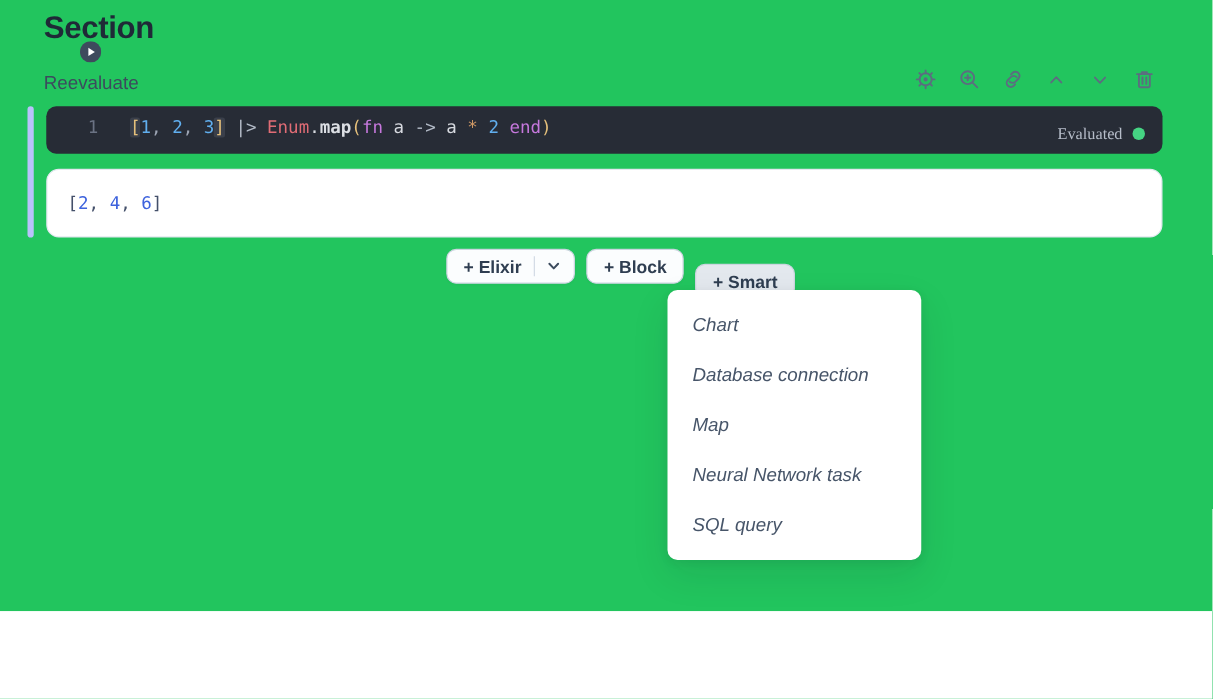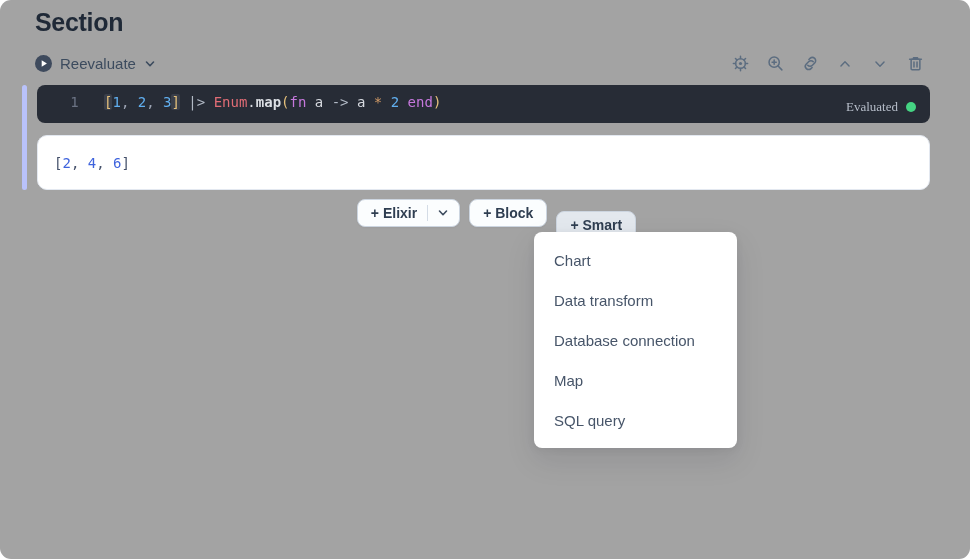--- a/index.html
+++ b/index.html
@@ -1,23 +1,23 @@
 <!DOCTYPE html>
 <html><head>
 <meta charset="utf-8">
 <style>
   html,body { margin:0; padding:0; background:#fff; font-family:"Liberation Sans",sans-serif; }
-  .canvas { position:relative; width:970px; height:559px; background:#a3a3a3; overflow:hidden;border-radius:11px; }
+  .canvas { position:relative; width:970px; height:489px; background:#22c55e; overflow:hidden; }
 
   
   .section-heading { position:absolute; left:35px; top:8px; margin:0; font-size:25px; font-weight:700; color:#1f2937; letter-spacing:-0.3px; }
 
   
   .actions-row { position:absolute; left:35px; right:42px; top:50px; height:27px; display:flex; justify-content:space-between; align-items:center; }
-  .reeval-btn { display:flex; align-items:center; gap:8px; color:#3c4b5e; font-size:15px; font-weight:500; cursor:pointer; }
+  .reeval-btn { display:flex; align-items:center; gap:8px; color:#3c4b5e; font-size:15px; font-weight:500; cursor:pointer;flex-direction:column; }
   .reeval-btn svg { display:block; }
   .icons-group { display:flex; gap:9px; align-items:center; }
   .icon-btn { width:26px; height:26px; display:flex; align-items:center; justify-content:center; color:#5c6d80; background:none; border:none; padding:0; cursor:pointer; }
   .icon-btn svg { display:block; }
 
   
   .focus-bar { position:absolute; left:22px; top:85px; width:5px; height:105px; border-radius:3px; background:#b9c2fb; }
 
   
   .code-cell { position:absolute; left:37px; top:85px; width:893px; height:38px; background:#272c36; border-radius:8px; font-family:"DejaVu Sans Mono",monospace; font-size:14px; line-height:20px; }
@@ -47,21 +47,21 @@
   .insert-row { position:absolute; left:37px; top:199px; width:893px; display:flex; justify-content:center; gap:9px; }
   .btn { height:28px; box-sizing:border-box; display:flex; align-items:center; background:#fbfdfe; border:1px solid #ccd5e0; border-radius:8px; color:#2f3e51; font-size:14px; font-weight:600; padding:0 13px; cursor:pointer; box-shadow:0 1px 2px rgba(15,23,42,.04); }
   .btn.active { background:#e3e8ee;margin-top:12px; }
   .btn-split { padding:0;margin-left:26px; }
   .btn-split .split-label { padding:0 10px 0 13px; }
   .split-divider { width:1px; height:16px; background:#d4dce6; }
   .split-caret { display:flex; align-items:center; padding:0 10px 0 9px; color:#3c4b5e; height:100%; }
 
   
   .smart-menu { position:absolute; left:534px; top:232px; width:203px; box-sizing:border-box; background:#fff; border-radius:8px; padding:8px 0; box-shadow:0 12px 30px rgba(15,23,42,.10), 0 2px 8px rgba(15,23,42,.06); }
-  .menu-item { height:40px; display:flex; align-items:center; padding:0 20px; font-size:15px; font-weight:500; color:#475569; cursor:pointer; }
+  .menu-item { height:40px; display:flex; align-items:center; padding:0 20px; font-size:15px; font-weight:500; color:#475569; cursor:pointer;font-style:italic; }
 </style>
 </head>
 <body>
 
 <div class="canvas">
 
   <h1 class="section-heading">Section</h1>
 
   <div class="actions-row">
     <div class="reeval-btn">
@@ -142,19 +142,19 @@
             <polyline points="2.5,4 6,7.7 9.5,4" fill="none" stroke="currentColor" stroke-width="1.6" stroke-linecap="round" stroke-linejoin="round"></polyline>
           </svg>
       </span>
     </div>
     <div class="btn">+ Block</div>
     <div class="btn active">+ Smart</div>
   </div>
 
   <div class="smart-menu">
       <div class="menu-item">Chart</div>
-      <div class="menu-item">Data transform</div>
       <div class="menu-item">Database connection</div>
       <div class="menu-item">Map</div>
+      <div class="menu-item">Neural Network task</div>
       <div class="menu-item">SQL query</div>
     </div>
 
 </div>
 
 </body></html>

